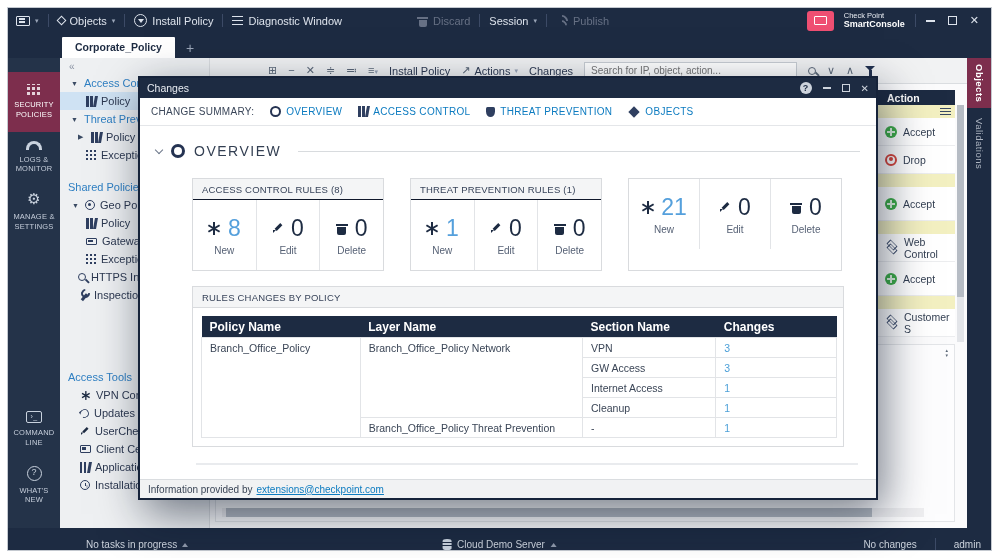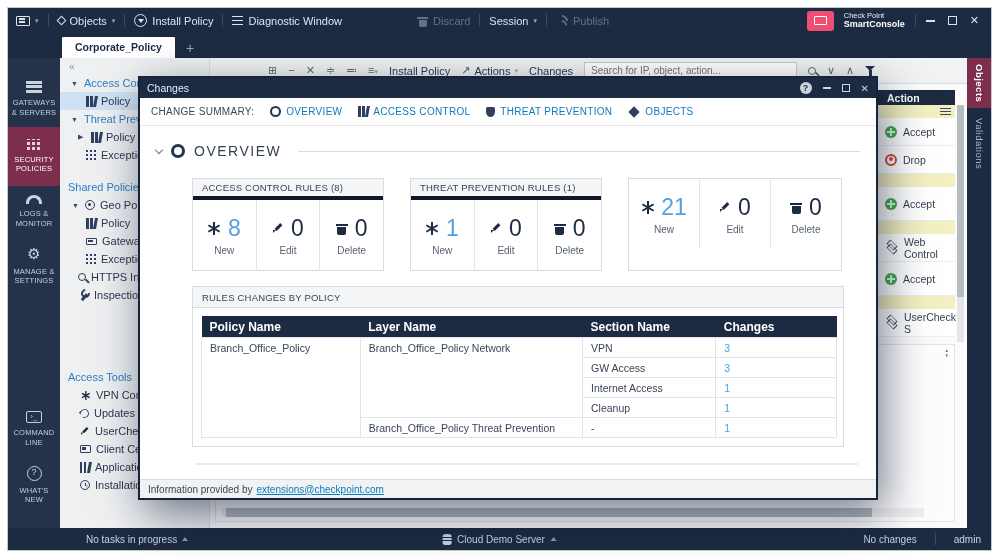--- a/index.html
+++ b/index.html
@@ -75,21 +75,21 @@
 
   
   .rightstrip{position:absolute;right:0;top:50px;width:24px;bottom:22px;background:#1d2b42;
     display:flex;flex-direction:column;align-items:center;z-index:3}
   .vtab{writing-mode:vertical-rl;font-size:9.5px;letter-spacing:.5px}
   .vtab.objects{background:#7d2e4d;color:#fff;width:100%;height:50px;display:flex;align-items:center;justify-content:center;font-weight:bold}
   .vtab.validations{color:#aeb6c2;padding:10px 0}
 
   
   .statusbar{position:absolute;left:0;right:0;bottom:0;height:22px;background:#1d2b42;color:#ccd3dd;
-    font-size:10px;display:flex;align-items:center;padding:0 10px;z-index:6}
+    font-size:10px;display:flex;align-items:flex-end;padding:0 10px;z-index:6}
   .st-left{margin-left:68px;display:flex;align-items:center;gap:5px}
   .st-center{position:absolute;left:50%;transform:translateX(-50%);display:flex;align-items:center;gap:6px}
   .st-right{margin-left:auto;display:flex;align-items:center;gap:18px}
   .st-sep{width:1px;height:12px;background:#3c4a66}
   .tri-up{width:0;height:0;border-left:3px solid transparent;border-right:3px solid transparent;border-bottom:4px solid #8f99ab}
 
   
   .dialog{position:absolute;left:130px;top:68px;width:740px;height:424px;background:#fff;
     border:2px solid #16233a;box-shadow:6px 14px 42px rgba(8,18,38,.55);z-index:40;display:flex;flex-direction:column}
   .dlg-title{height:20px;background:#1d2b42;color:#e8ecf2;font-size:10.5px;display:flex;align-items:center;padding:0 7px;flex:none}
@@ -103,21 +103,21 @@
   .sum-label{color:#3a4659}
   .sum-link{color:#0c7bc0;display:flex;align-items:center;gap:5px}
   .dlg-body{flex:1;padding:8px 16px 0;overflow:hidden;position:relative}
   .ov-head{display:flex;align-items:center;gap:9px;height:34px}
   .ov-title{font-size:14px;color:#333f52;letter-spacing:1.5px}
   .ov-rule{flex:1;height:1px;background:#d8dbde;margin-left:8px}
   .chev{width:6px;height:6px;border-left:1.5px solid #6b7689;border-bottom:1.5px solid #6b7689;transform:rotate(-45deg);margin-top:-3px}
   .cards{display:flex;gap:26px;margin:10px 0 0 36px}
   .card{border:1px solid #d9dbde;width:192px;background:#fff}
   .card.wide{width:214px}
-  .card-h{background:#f4f5f6;border-bottom:4px solid #0f172a;height:21px;display:flex;align-items:center;
+  .card-h{background:#f4f5f6;border-bottom:1px solid #0f172a;height:21px;display:flex;align-items:center;
     padding-left:9px;font-size:9.5px;color:#38445a;letter-spacing:.2px}
   .card-b{display:flex;height:70px}
   .cseg{flex:1;display:flex;flex-direction:column;align-items:center;justify-content:center;gap:3px}
   .cseg + .cseg{border-left:1px solid #e2e4e7}
   .cnum{font-size:23px;color:#1d2b42;display:flex;align-items:center;gap:7px}
   .cnum.blue{color:#55a0dc}
   .clabel{font-size:10px;color:#566175}
   .tblock{margin:15px 0 0 36px;border:1px solid #d9dbde;width:652px;background:#fff}
   .tblock-h{background:#f4f5f6;border-bottom:1px solid #d9dbde;height:21px;display:flex;align-items:center;
     padding-left:9px;font-size:9.5px;color:#38445a;letter-spacing:.2px}
@@ -257,24 +257,20 @@
       </span>
     </span>
   </div>
 
   <div class="tabbar">
     <div class="tab">Corporate_Policy</div>
     <div class="tab-add">+</div>
   </div>
 
   <div class="sidebar">
-    <div class="sb-item">
-      <span class="ic i-server"></span>
-      <span>GATEWAYS &amp; SERVERS</span>
-    </div>
     <div class="sb-item active">
       <span class="ic i-grid-l"></span>
       <span>SECURITY POLICIES</span>
     </div>
     <div class="sb-item">
       <span class="ic i-gauge"></span>
       <span>LOGS &amp; MONITOR</span>
     </div>
     <div class="sb-item">
       <span class="i-gear">⚙</span>
@@ -423,21 +419,21 @@
         <span class="ic i-layers"></span>
         <span>Web Control</span>
       </div>
       <div class="ac-row tall">
         <span class="ic i-accept"></span>
         <span>Accept</span>
       </div>
       <div class="ac-sec"></div>
       <div class="ac-row">
         <span class="ic i-layers"></span>
-        <span>UserCheck S</span>
+        <span>Customer S</span>
       </div>
     </div>
     <div class="vscroll"></div>
 
     <div class="bottompane">
       <div class="sorticon">▴<br>▾</div>
       <div class="hscroll">
           <div class="thumb"></div>
         </div>
     </div>

